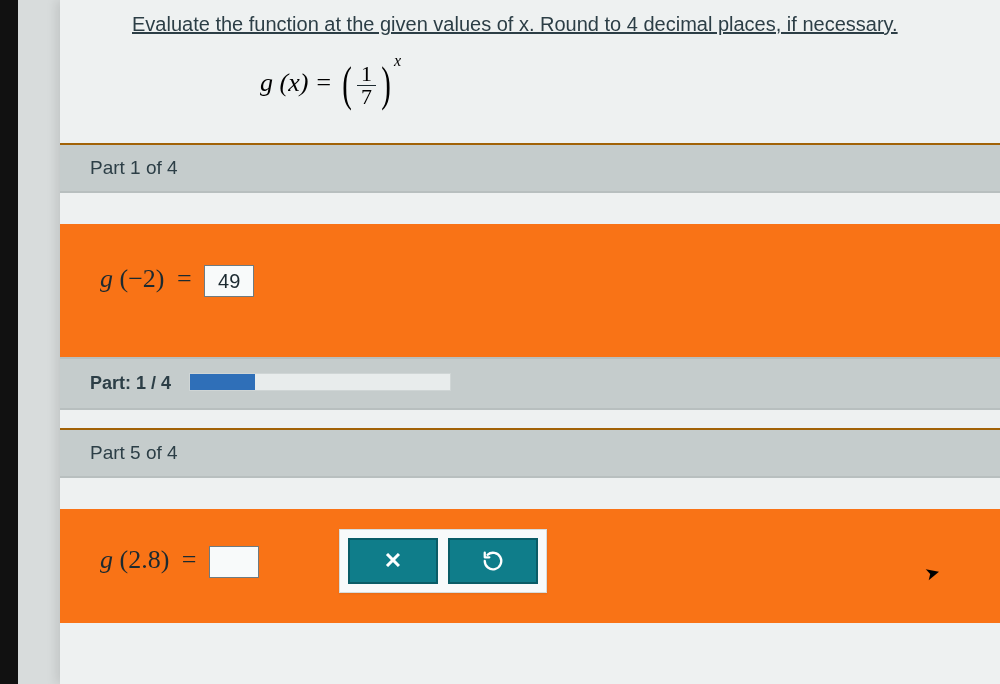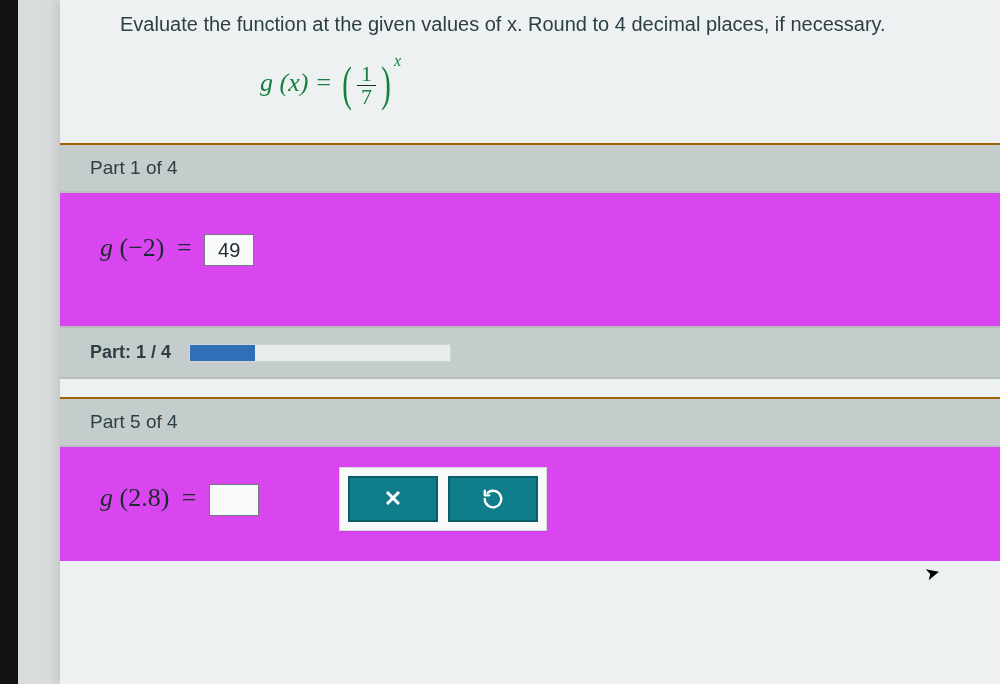--- a/index.html
+++ b/index.html
@@ -25,27 +25,27 @@
     position: absolute;
     left: 0; top: 0; width: 18px; height: 684px;
     background: #111;
   }
   .instr {
     padding: 10px 30px 20px 60px;
     font-size: 20px;
     color: #2c3e46;
     line-height: 1.4;
   }
-  .underline { text-decoration-color:#2c3e46; }
+  .underline { text-decoration: underline; text-decoration-color:#2c3e46;margin-left:12px; }
   .formula {
     text-align: left;
     padding: 0 0 30px 200px;
     font-family: "Times New Roman", serif;
     font-size: 26px;
-    color: #15803d;
+    color: #000000;
   }
   .formula .frac {
     display: inline-block;
     vertical-align: middle;
     text-align: center;
     line-height: 1;
     font-size: 22px;
     margin: 0 2px;
   }
   .formula .frac .num { display:block; border-bottom:1.5px solid #1c2a30; padding:0 4px;}
@@ -61,25 +61,26 @@
   .formula .exp { font-size:16px; vertical-align: top; font-style:italic; position:relative; top:-6px;}
   .section-header {
     background: #c5cccc;
     border-top: 2px solid #a16207;
     border-bottom: 2px solid #b8bfbf;
     padding: 12px 20px 12px 30px;
     font-size: 19px;
     color: #2c3e46;
   }
   .section-body {
-    background: #d946ef;
+    background: #f97316;
     padding: 40px 30px 60px 40px;
     font-family: "Times New Roman", serif;
     font-size: 26px;
     color: #1c2a30;
+    margin-top: 31px;
   }
   .ans-box {
     display:inline-block;
     border:1.5px solid #6e7b80;
     background:#f8fafa;
     min-width:36px;
     height:30px;
     line-height:30px;
     text-align:center;
     font-family: Arial, sans-serif;
@@ -89,21 +90,21 @@
   }
   .ans-box.empty { width:28px; }
   .progress-row {
     background:#c5cccc;
     border-top: 2px solid #b8bfbf;
     border-bottom: 2px solid #b8bfbf;
     padding: 14px 20px 14px 30px;
     font-size:18px;
     color:#2c3e46;
     display:flex;
-    align-items:center;
+    align-items:flex-start;
     gap:18px;
   }
   .progress-bar {
     width: 260px;
     height: 16px;
     background:#e8ecec;
     border:1px solid #cfd5d5;
     position:relative;
   }
   .progress-fill {

